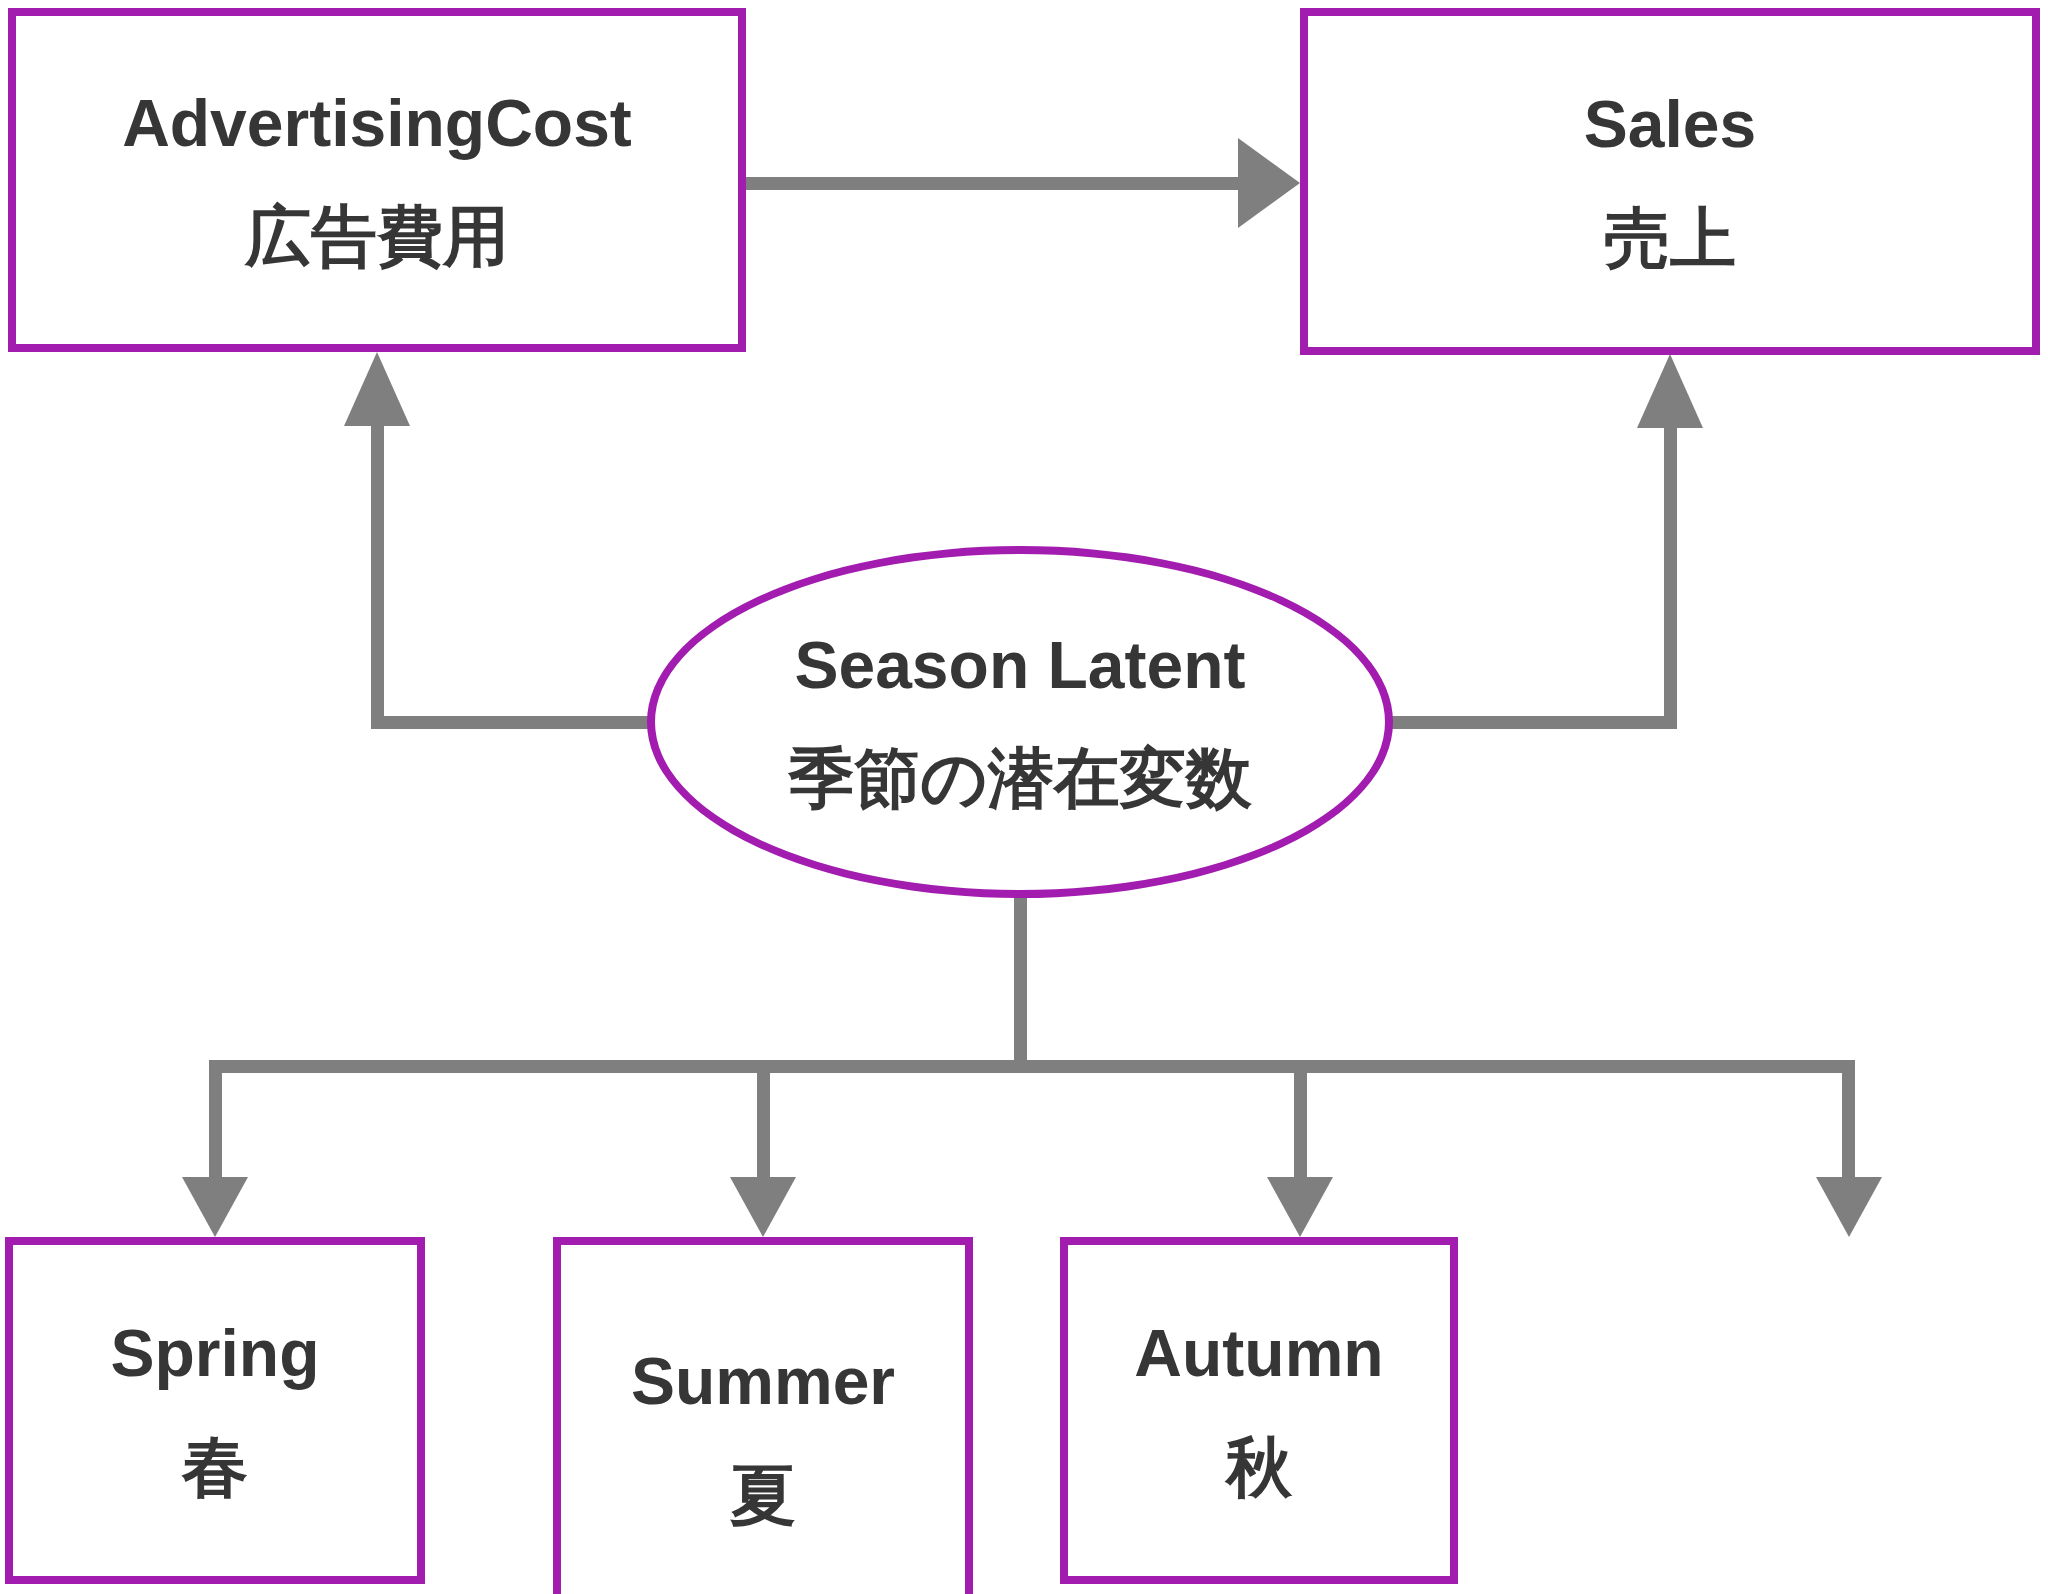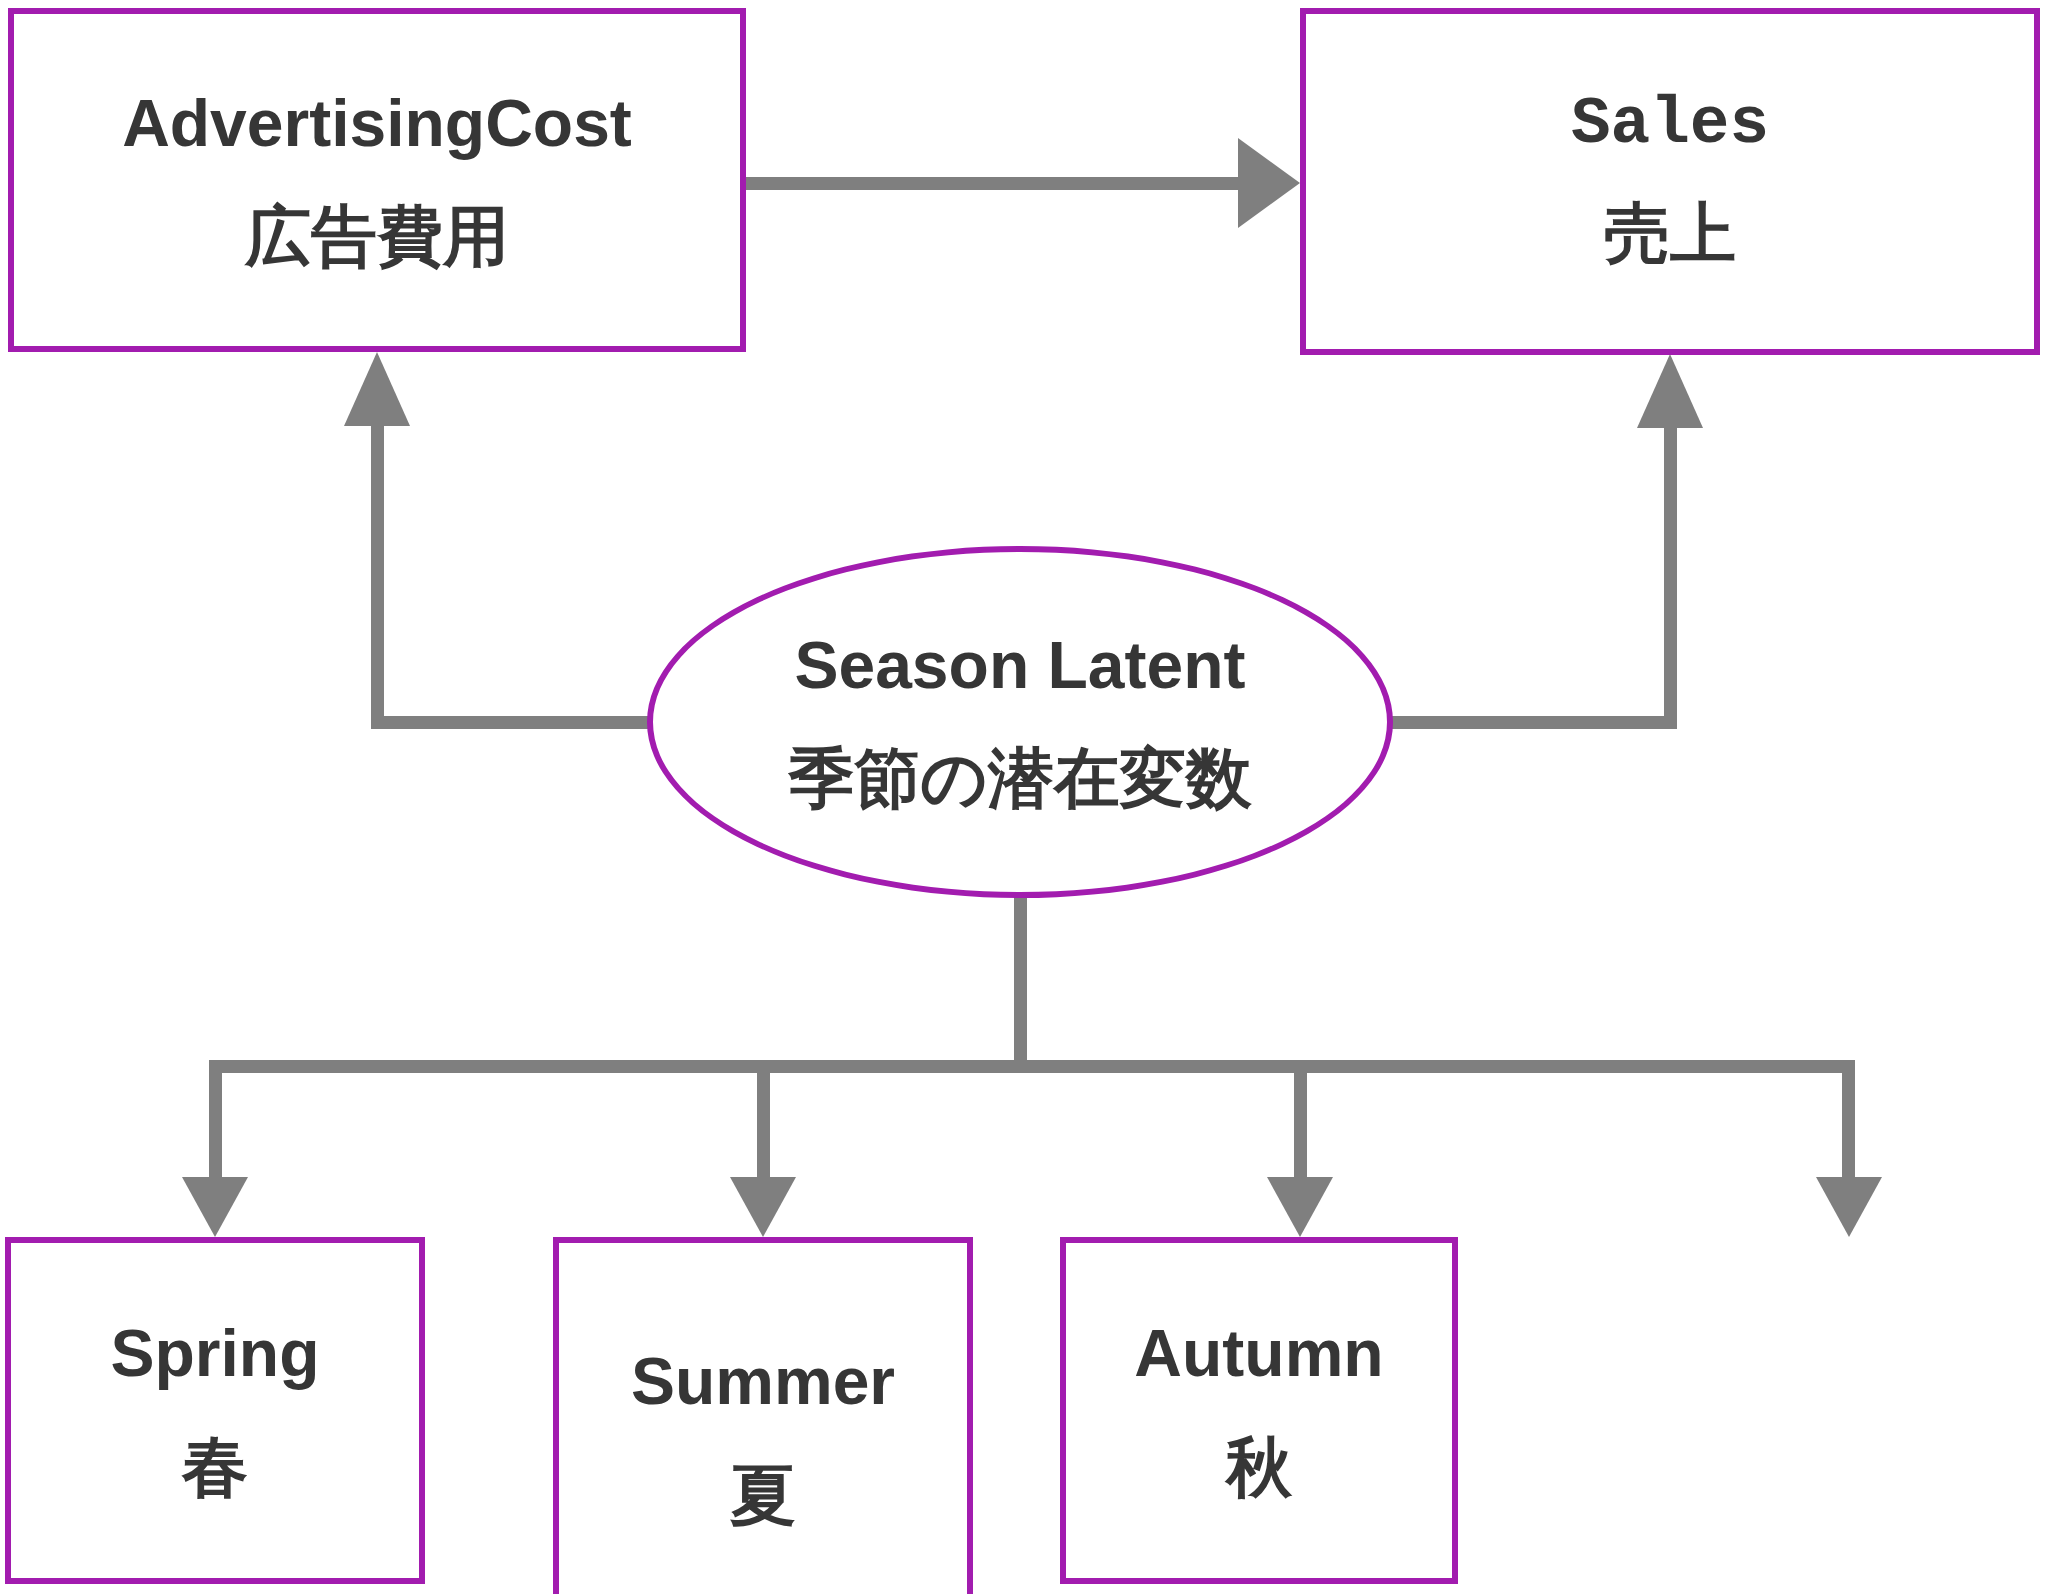--- a/index.html
+++ b/index.html
@@ -14,21 +14,21 @@
     background: #ffffff;
     overflow: hidden;
     font-family: "Liberation Sans", "DejaVu Sans", sans-serif;
   }
 
   
   .node {
     position: absolute;
     box-sizing: border-box;
     background: #ffffff;
-    border: 6px solid #a21caf;
+    border: 8px solid #a21caf;
     display: flex;
     flex-direction: column;
     align-items: center;
     justify-content: center;
     gap: 42px;
     text-align: center;
     z-index: 2;
   }
   .node.ellipse {
     border-radius: 50%;
@@ -98,21 +98,21 @@
   <div class="arrow down" style="left:1267px; top:1177px;"></div>
 
   <div class="seg" style="left:1842px; top:1073px; width:13px; height:107px;"></div>
   <div class="arrow down" style="left:1816px; top:1177px;"></div>
 
   <div class="node" style="left:8px; top:8px; width:738px; height:344px;">
     <div class="label-en">AdvertisingCost</div>
     <div class="label-ja">広告費用</div>
   </div>
 
-  <div class="node" style="left:1300px; top:8px; width:740px; height:347px;font-family:Liberation Mono, monospace;">
+  <div class="node" style="left:1300px; top:8px; width:740px; height:347px;">
     <div class="label-en">Sales</div>
     <div class="label-ja">売上</div>
   </div>
 
   <div class="node ellipse" style="left:647px; top:546px; width:746px; height:352px;">
     <div class="label-en">Season Latent</div>
     <div class="label-ja">季節の潜在変数</div>
   </div>
 
   <div class="node" style="left:5px; top:1237px; width:420px; height:347px;">

